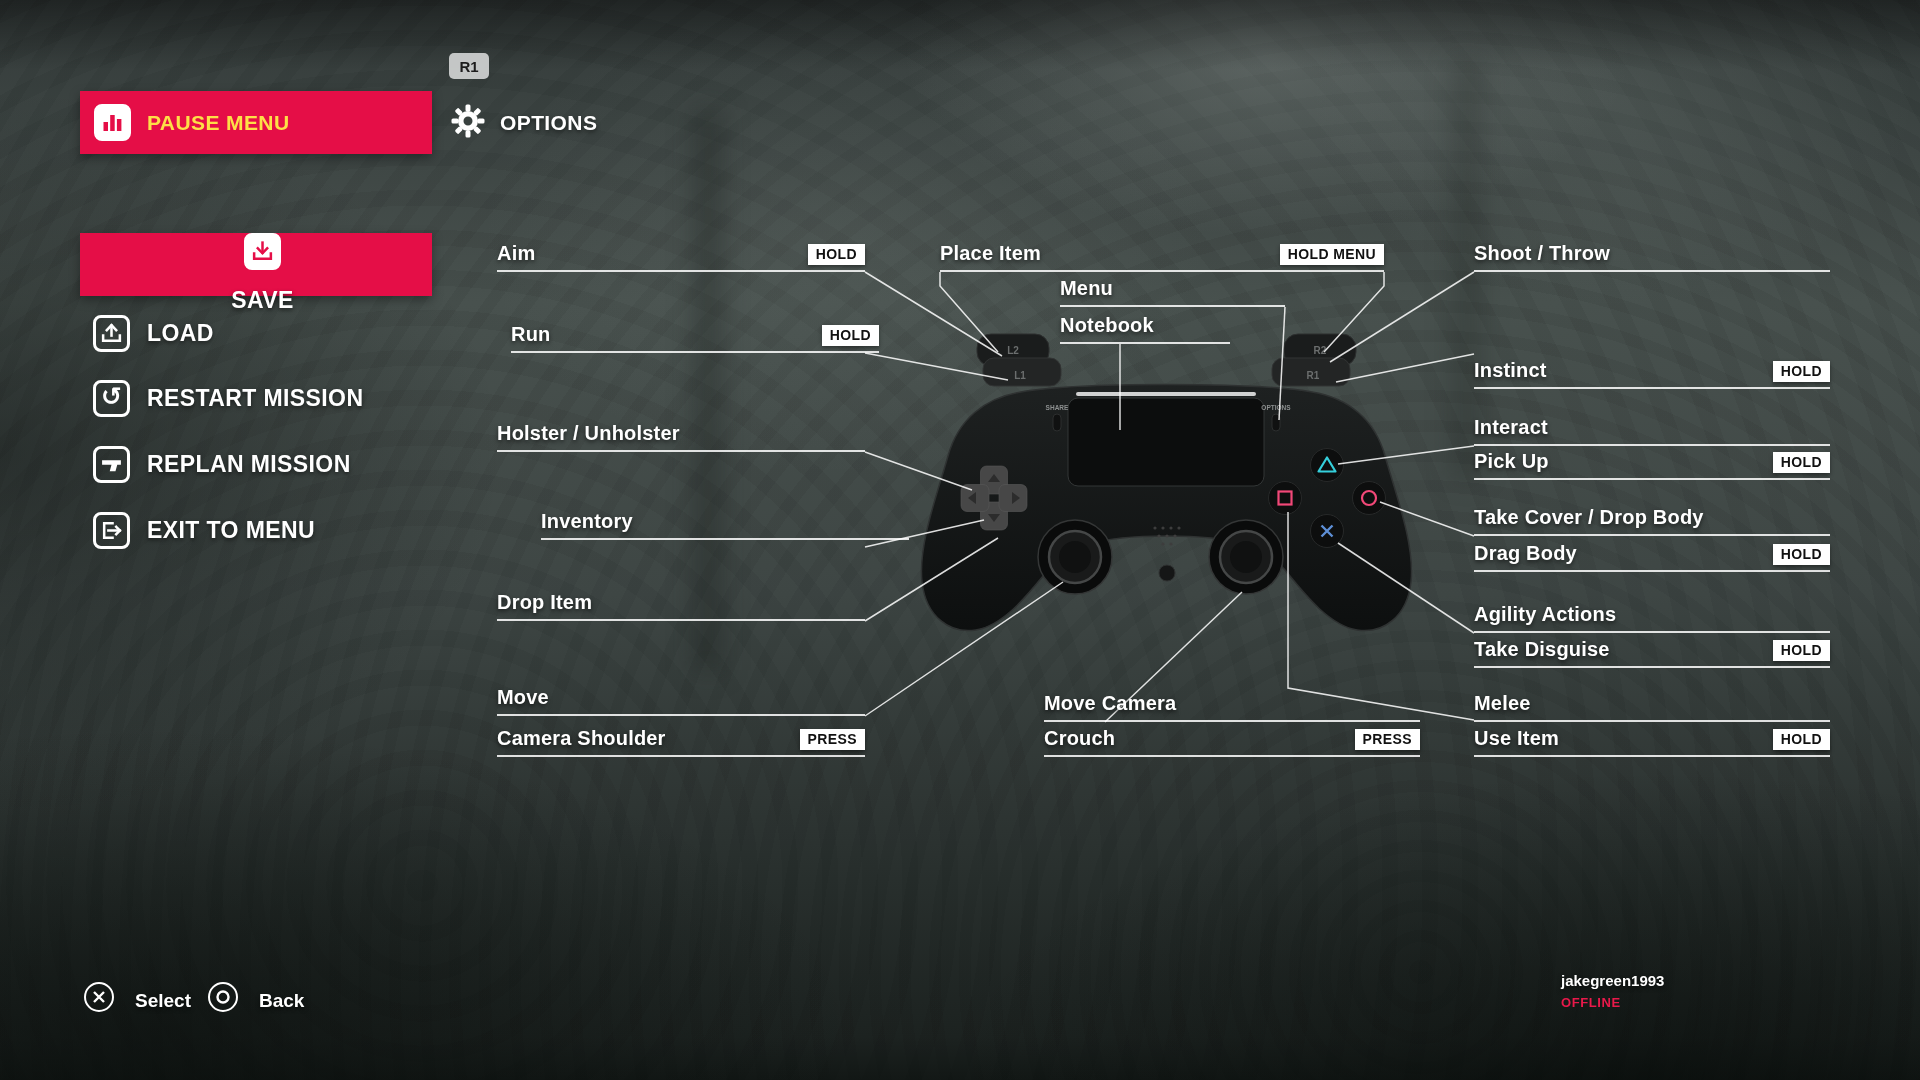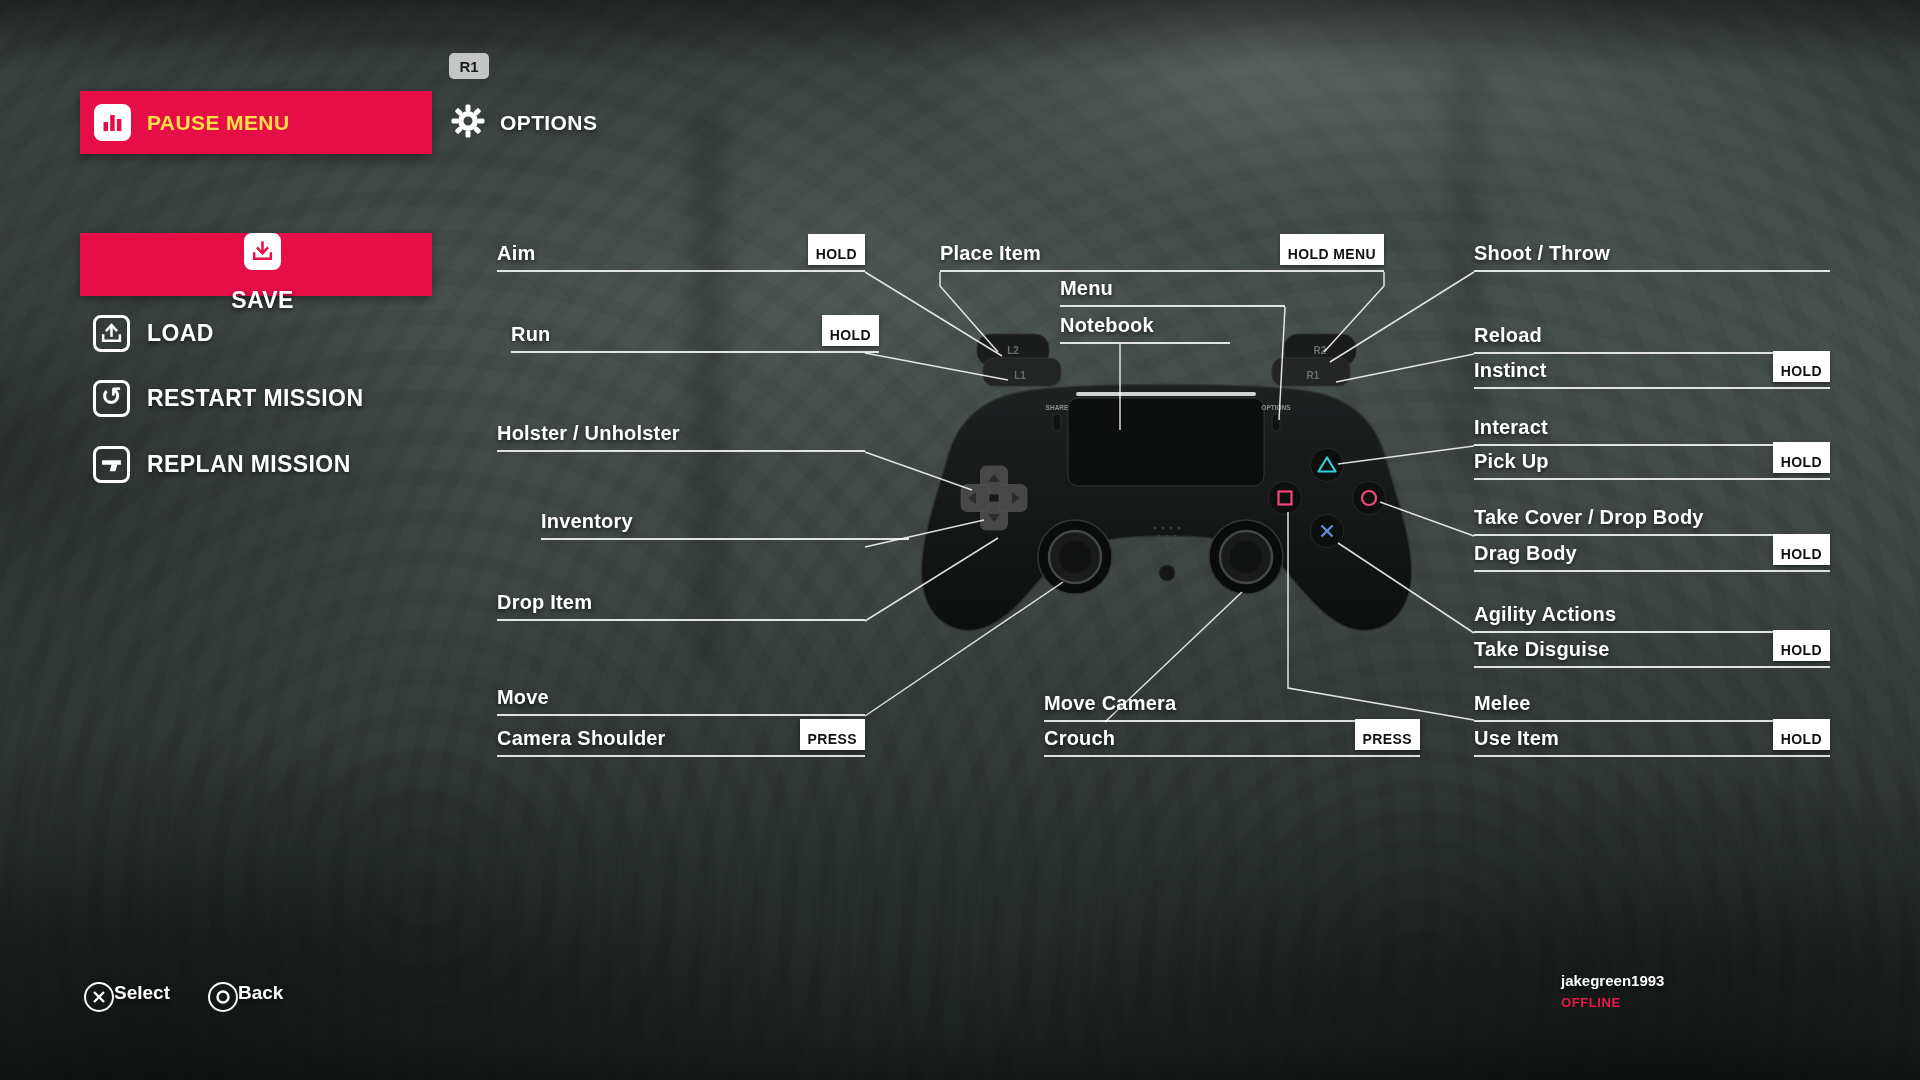--- a/index.html
+++ b/index.html
@@ -39,29 +39,29 @@
     display:flex;align-items:center;justify-content:center;color:#fff;flex:0 0 auto;}
   .menu-item.active .icon-box{background:#fff;color:#e50e47;}
   .icon-box svg{display:block;}
   .uturn{font-family:"DejaVu Sans",sans-serif;font-size:25px;font-weight:bold;line-height:1;margin-top:-3px;}
 
   
   .bind-row{position:absolute;height:34px;border-bottom:2px solid rgba(255,255,255,.85);
     display:flex;align-items:flex-end;justify-content:space-between;padding-bottom:5px;box-sizing:border-box;}
   .bind-row .bl{color:#fff;font-weight:bold;font-size:20px;letter-spacing:.2px;text-shadow:0 2px 4px rgba(0,0,0,.6);white-space:nowrap;}
   .badge{background:#fff;color:#111;font-weight:bold;font-size:14px;letter-spacing:.4px;
-    padding:12px 8px 3px;white-space:nowrap;box-shadow:0 2px 4px rgba(0,0,0,.4);}
+    padding:2px 8px 3px;white-space:nowrap;box-shadow:0 2px 4px rgba(0,0,0,.4);}
   .badge:empty{display:none;}
 
   
   .lines-svg{position:absolute;left:0;top:0;pointer-events:none;}
   .controller-svg{position:absolute;left:891px;top:330px;}
 
   
-  .hint{position:absolute;display:flex;align-items:flex-start;gap:0;}
+  .hint{position:absolute;display:flex;align-items:flex-end;gap:21px;}
   .hint .hlabel{color:#fff;font-weight:bold;font-size:19px;text-shadow:0 2px 4px rgba(0,0,0,.6);}
   .hint-circle{width:30px;height:30px;border:2.5px solid #fff;border-radius:50%;box-sizing:border-box;
     display:flex;align-items:center;justify-content:center;}
   .user-block{position:absolute;left:1561px;top:972px;}
   .user-name{color:#fff;font-weight:bold;font-size:15px;text-shadow:0 2px 4px rgba(0,0,0,.6);}
   .user-status{color:#e8194a;font-weight:bold;font-size:13px;letter-spacing:.6px;margin-top:6px;}
 </style>
 </head>
 <body>
 
@@ -133,20 +133,30 @@
 
   <div class="menu-item" style="top:434px;">
     <span class="icon-box">
       <svg width="23" height="23" viewBox="0 0 22 22">
         <path fill="currentColor" d="M2 7 L20 7 L20 11.2 L16.5 11.2 L14.8 17.5 L9.3 17.5 L11 11.2 L2 11.2 Z"></path>
       </svg>
     </span>
     <span class="mlabel">REPLAN MISSION</span>
   </div>
 
+  <div class="menu-item" style="top:500px;">
+    <span class="icon-box">
+      <svg width="23" height="23" viewBox="0 0 22 22" fill="none" stroke="currentColor" stroke-width="2.4" stroke-linecap="square">
+        <path d="M12 4 H4 V18 H12"></path>
+          <path d="M8 11 H19"></path>
+          <path d="M15.5 7.5 L19 11 L15.5 14.5"></path>
+      </svg>
+    </span>
+    <span class="mlabel">EXIT TO MENU</span>
+  </div>
 
   <svg class="controller-svg" width="551" height="309" viewBox="0 0 551 309">
     <defs>
       <linearGradient id="bodyGrad" x1="0" y1="0" x2="0" y2="1">
         <stop offset="0" stop-color="#1e2121"></stop>
           <stop offset="1" stop-color="#0d0f0f"></stop>
       </linearGradient>
     </defs>
 
     <rect x="86" y="4" width="72" height="32" rx="14" fill="#1a1c1c" stroke="#2d2f2f"></rect>
@@ -288,23 +298,20 @@
     <span class="bl">Move Camera</span>
   </div>
   <div class="bind-row" style="left:1044px;top:723px;width:376px;">
     <span class="bl">Crouch</span>
     <span class="badge">PRESS</span>
   </div>
 
   <div class="bind-row" style="left:1474px;top:238px;width:356px;">
     <span class="bl">Shoot / Throw</span>
   </div>
-  <div class="bind-row" style="left:1474px;top:320px;width:356px;">
-    <span class="bl">Reload</span>
-  </div>
   <div class="bind-row" style="left:1474px;top:355px;width:356px;">
     <span class="bl">Instinct</span>
     <span class="badge">HOLD</span>
   </div>
   <div class="bind-row" style="left:1474px;top:412px;width:356px;">
     <span class="bl">Interact</span>
   </div>
   <div class="bind-row" style="left:1474px;top:446px;width:356px;">
     <span class="bl">Pick Up</span>
     <span class="badge">HOLD</span>

